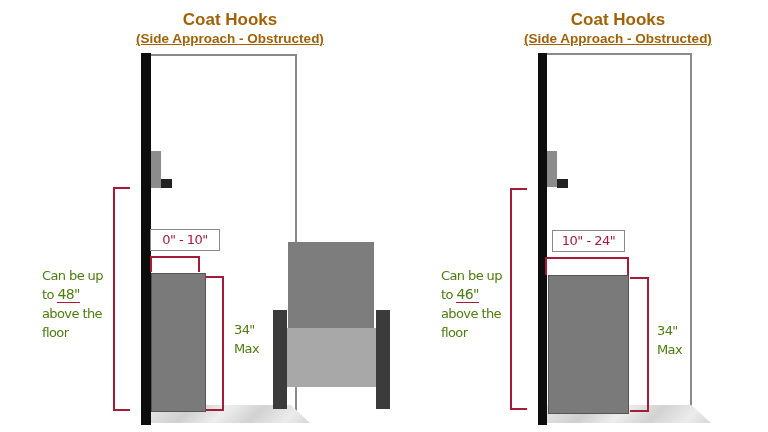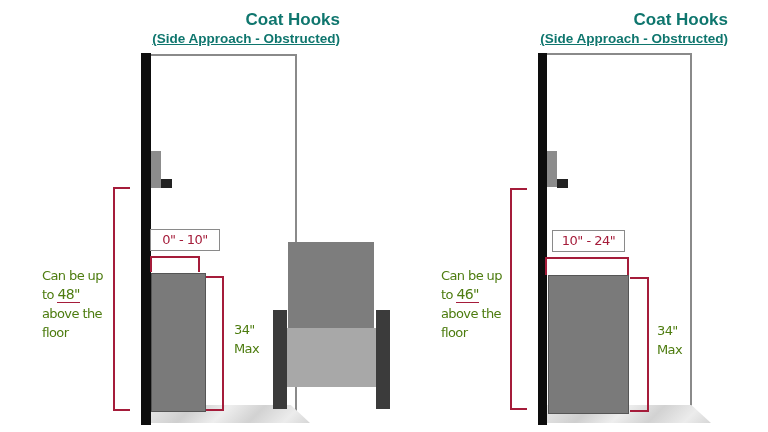--- a/index.html
+++ b/index.html
@@ -1,18 +1,18 @@
 <!DOCTYPE html>
 <html><head>
 <meta charset="utf-8">
 <style>
   html,body{margin:0;padding:0;background:#ffffff;}
   body{width:768px;height:432px;position:relative;overflow:hidden;font-family:"Liberation Sans",sans-serif;}
   .abs{position:absolute;}
-  .title{color:#0f766e;font-weight:bold;text-align:right;font-family:"Liberation Sans",sans-serif;}
+  .title{color:#a16207;font-weight:bold;text-align:center;font-family:"Liberation Sans",sans-serif;}
   .title .t1{font-size:17px;line-height:20px;display:block;}
   .title .t2{font-size:13.5px;line-height:18px;display:block;text-decoration:underline;}
   .note{color:#4d7c0f;font-size:13px;line-height:19px;font-family:"DejaVu Sans",sans-serif;letter-spacing:-0.6px;}
   .note u{text-decoration:none;border-bottom:1.5px solid #a51c3a;font-size:14px;}
   .wall{background:#0d0d0d;}
   .door{border:2px solid #8a8a8a;border-left:none;background:#fff;box-sizing:border-box;}
   .hookplate{background:#8c8c8c;}
   .hook{background:#222;}
   .cabinet{background:#7a7a7a;border:1.5px solid #555;box-sizing:border-box;}
   .redline{background:#a51c3a;}

